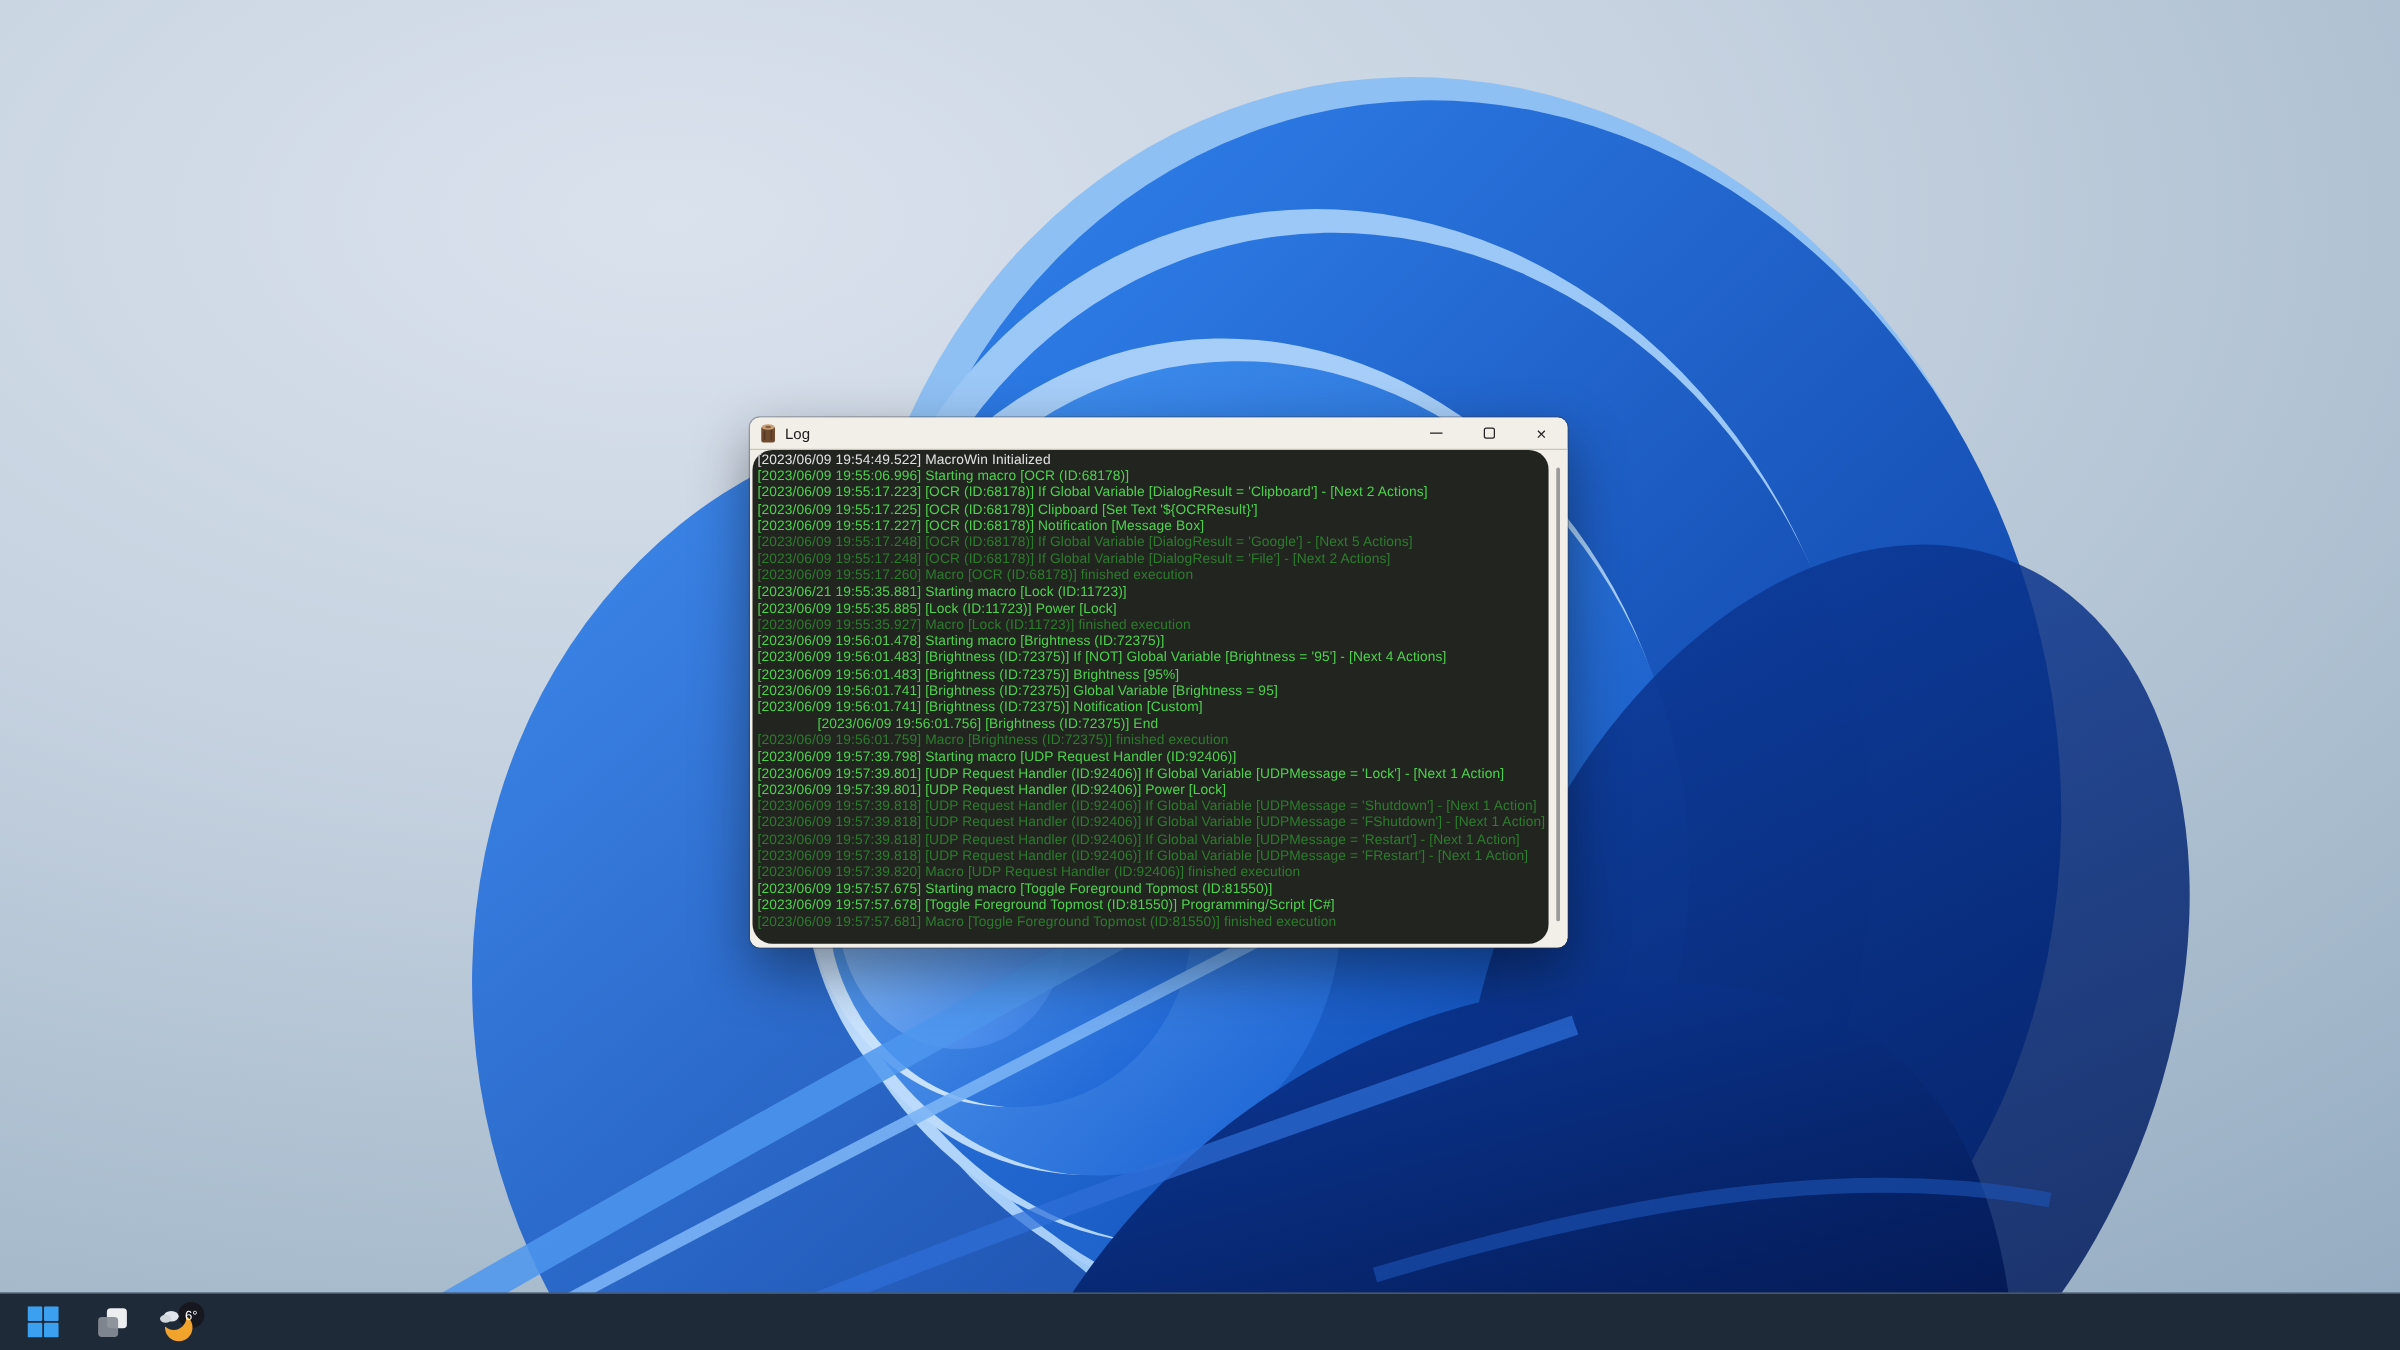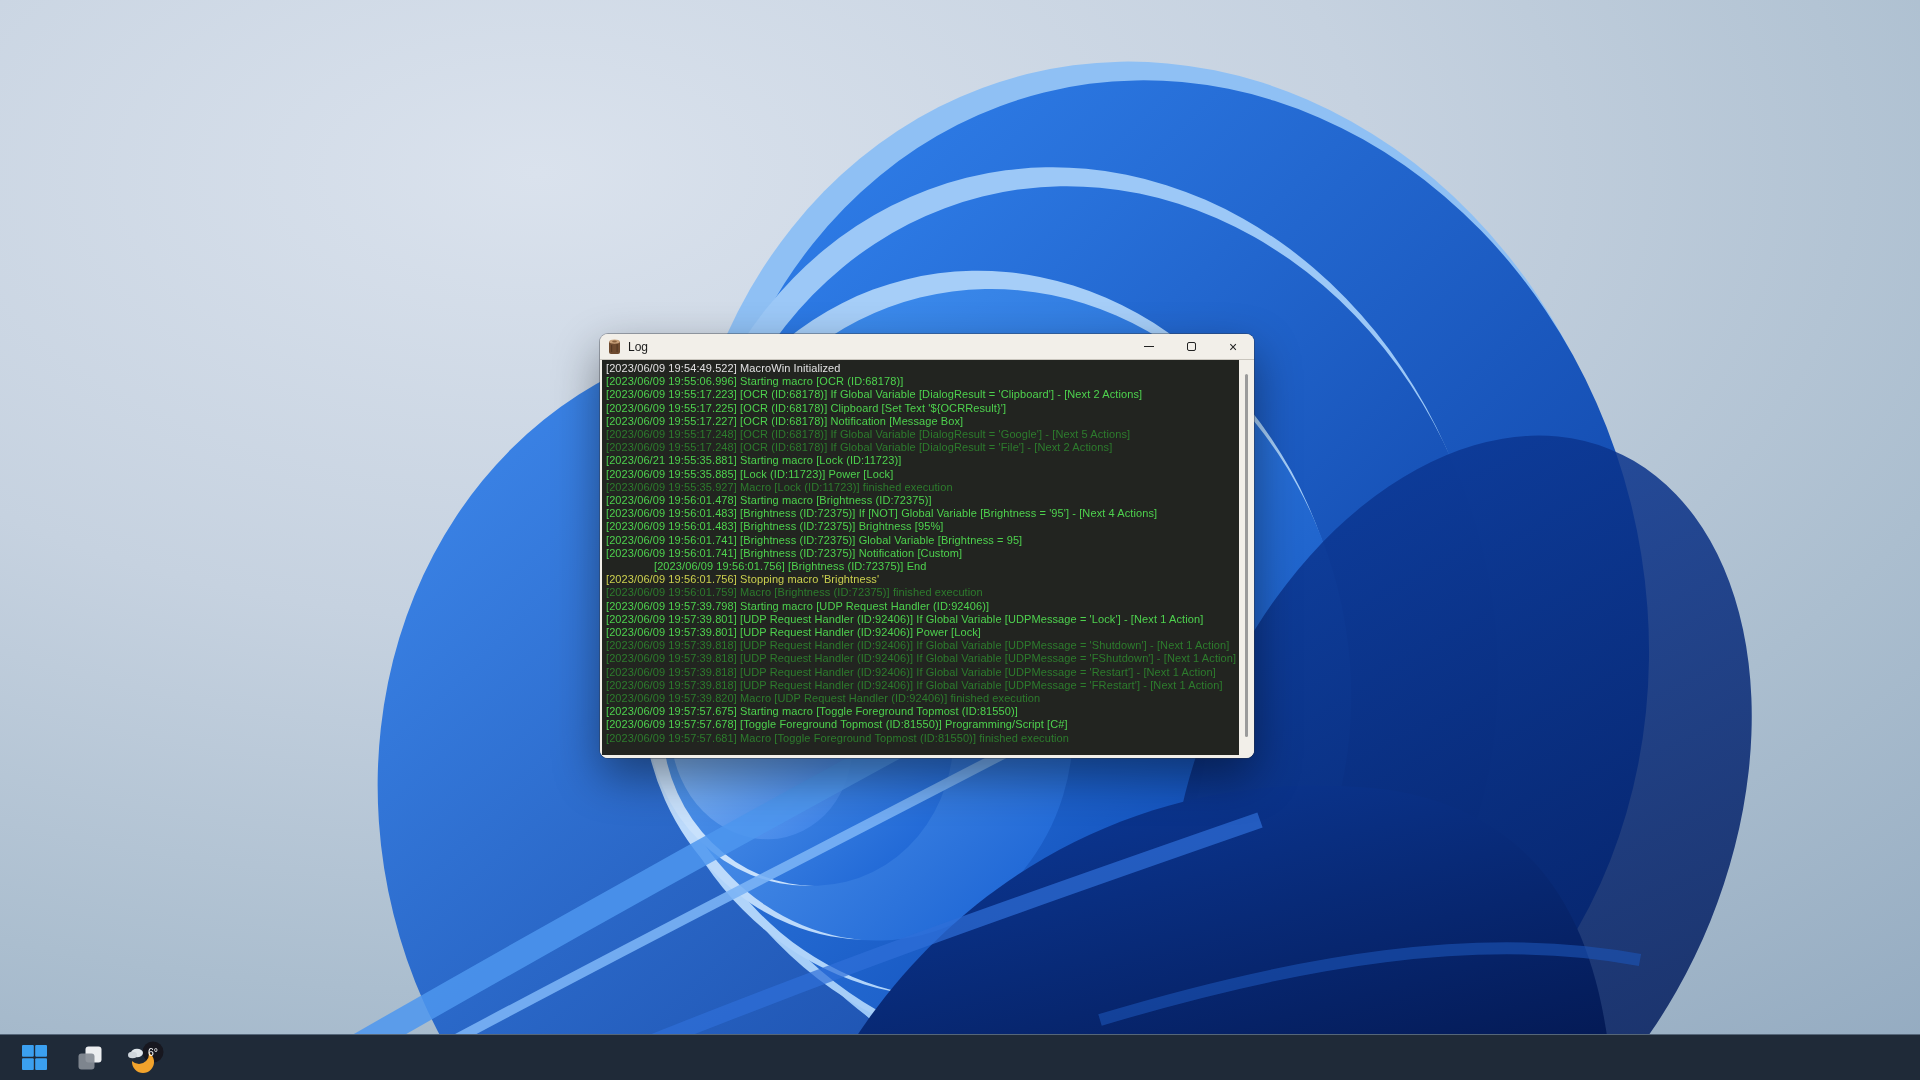--- a/index.html
+++ b/index.html
@@ -32,21 +32,21 @@
     width: 42px; height: 100%; display: flex; align-items: center; justify-content: center;
     font-size: 12px; color: #222; cursor: default;
   }
   .caption-btn .min-glyph { display: block; width: 10px; height: 1px; background: #222; }
   .caption-btn .max-glyph { display: block; width: 9px; height: 9px; border: 1.2px solid #222; border-radius: 2px; }
   .caption-btn .close-glyph { font-size: 14px; line-height: 1; color: #222; }
 
   .window-body { flex: 1; display: flex; background: #f2efe9; padding: 0 0 3px 2px; min-height: 0; }
   .log-area {
     flex: 1; background: #222420; overflow: hidden;
-    padding: 2px 4px 0 4px; min-width: 0;
+    padding: 2px 4px 0 4px; min-width: 0; border-radius: 16px;
   }
   .log-line {
     font-size: 11px; line-height: 13.2px; white-space: nowrap;
     letter-spacing: 0.1px;
   }
   .scrollbar {
     flex: 0 0 15px; background: #f2efe9; position: relative;
   }
   .scroll-thumb {
     position: absolute; left: 6px; top: 14px; bottom: 18px; width: 3px;
@@ -146,30 +146,30 @@
   </div>
   <div class="window-body">
     <div class="log-area">
         <div class="log-line" style="color: rgb(226, 226, 226);">[2023/06/09 19:54:49.522] MacroWin Initialized</div>
         <div class="log-line" style="color: rgb(78, 210, 78);">[2023/06/09 19:55:06.996] Starting macro [OCR (ID:68178)]</div>
         <div class="log-line" style="color: rgb(78, 210, 78);">[2023/06/09 19:55:17.223] [OCR (ID:68178)] If Global Variable [DialogResult = 'Clipboard'] - [Next 2 Actions]</div>
         <div class="log-line" style="color: rgb(78, 210, 78);">[2023/06/09 19:55:17.225] [OCR (ID:68178)] Clipboard [Set Text '${OCRResult}']</div>
         <div class="log-line" style="color: rgb(78, 210, 78);">[2023/06/09 19:55:17.227] [OCR (ID:68178)] Notification [Message Box]</div>
         <div class="log-line" style="color: rgb(45, 124, 45);">[2023/06/09 19:55:17.248] [OCR (ID:68178)] If Global Variable [DialogResult = 'Google'] - [Next 5 Actions]</div>
         <div class="log-line" style="color: rgb(45, 124, 45);">[2023/06/09 19:55:17.248] [OCR (ID:68178)] If Global Variable [DialogResult = 'File'] - [Next 2 Actions]</div>
+        <div class="log-line" style="color: rgb(45, 124, 45);">[2023/06/09 19:55:17.260] Macro [OCR (ID:68178)] finished execution</div>
         <div class="log-line" style="color: rgb(78, 210, 78);">[2023/06/21 19:55:35.881] Starting macro [Lock (ID:11723)]</div>
         <div class="log-line" style="color: rgb(78, 210, 78);">[2023/06/09 19:55:35.885] [Lock (ID:11723)] Power [Lock]</div>
         <div class="log-line" style="color: rgb(45, 124, 45);">[2023/06/09 19:55:35.927] Macro [Lock (ID:11723)] finished execution</div>
         <div class="log-line" style="color: rgb(78, 210, 78);">[2023/06/09 19:56:01.478] Starting macro [Brightness (ID:72375)]</div>
         <div class="log-line" style="color: rgb(78, 210, 78);">[2023/06/09 19:56:01.483] [Brightness (ID:72375)] If [NOT] Global Variable [Brightness = '95'] - [Next 4 Actions]</div>
         <div class="log-line" style="color: rgb(78, 210, 78);">[2023/06/09 19:56:01.483] [Brightness (ID:72375)] Brightness [95%]</div>
         <div class="log-line" style="color: rgb(78, 210, 78);">[2023/06/09 19:56:01.741] [Brightness (ID:72375)] Global Variable [Brightness = 95]</div>
         <div class="log-line" style="color: rgb(78, 210, 78);">[2023/06/09 19:56:01.741] [Brightness (ID:72375)] Notification [Custom]</div>
         <div class="log-line" style="color: rgb(78, 210, 78); padding-left: 48px;">[2023/06/09 19:56:01.756] [Brightness (ID:72375)] End</div>
-        <div class="log-line" style="color: rgb(204, 209, 79);">[2023/06/09 19:56:01.756] Stopping macro 'Brightness'</div>
         <div class="log-line" style="color: rgb(45, 124, 45);">[2023/06/09 19:56:01.759] Macro [Brightness (ID:72375)] finished execution</div>
         <div class="log-line" style="color: rgb(78, 210, 78);">[2023/06/09 19:57:39.798] Starting macro [UDP Request Handler (ID:92406)]</div>
         <div class="log-line" style="color: rgb(78, 210, 78);">[2023/06/09 19:57:39.801] [UDP Request Handler (ID:92406)] If Global Variable [UDPMessage = 'Lock'] - [Next 1 Action]</div>
         <div class="log-line" style="color: rgb(78, 210, 78);">[2023/06/09 19:57:39.801] [UDP Request Handler (ID:92406)] Power [Lock]</div>
         <div class="log-line" style="color: rgb(45, 124, 45);">[2023/06/09 19:57:39.818] [UDP Request Handler (ID:92406)] If Global Variable [UDPMessage = 'Shutdown'] - [Next 1 Action]</div>
         <div class="log-line" style="color: rgb(45, 124, 45);">[2023/06/09 19:57:39.818] [UDP Request Handler (ID:92406)] If Global Variable [UDPMessage = 'FShutdown'] - [Next 1 Action]</div>
         <div class="log-line" style="color: rgb(45, 124, 45);">[2023/06/09 19:57:39.818] [UDP Request Handler (ID:92406)] If Global Variable [UDPMessage = 'Restart'] - [Next 1 Action]</div>
         <div class="log-line" style="color: rgb(45, 124, 45);">[2023/06/09 19:57:39.818] [UDP Request Handler (ID:92406)] If Global Variable [UDPMessage = 'FRestart'] - [Next 1 Action]</div>
         <div class="log-line" style="color: rgb(45, 124, 45);">[2023/06/09 19:57:39.820] Macro [UDP Request Handler (ID:92406)] finished execution</div>
         <div class="log-line" style="color: rgb(78, 210, 78);">[2023/06/09 19:57:57.675] Starting macro [Toggle Foreground Topmost (ID:81550)]</div>

